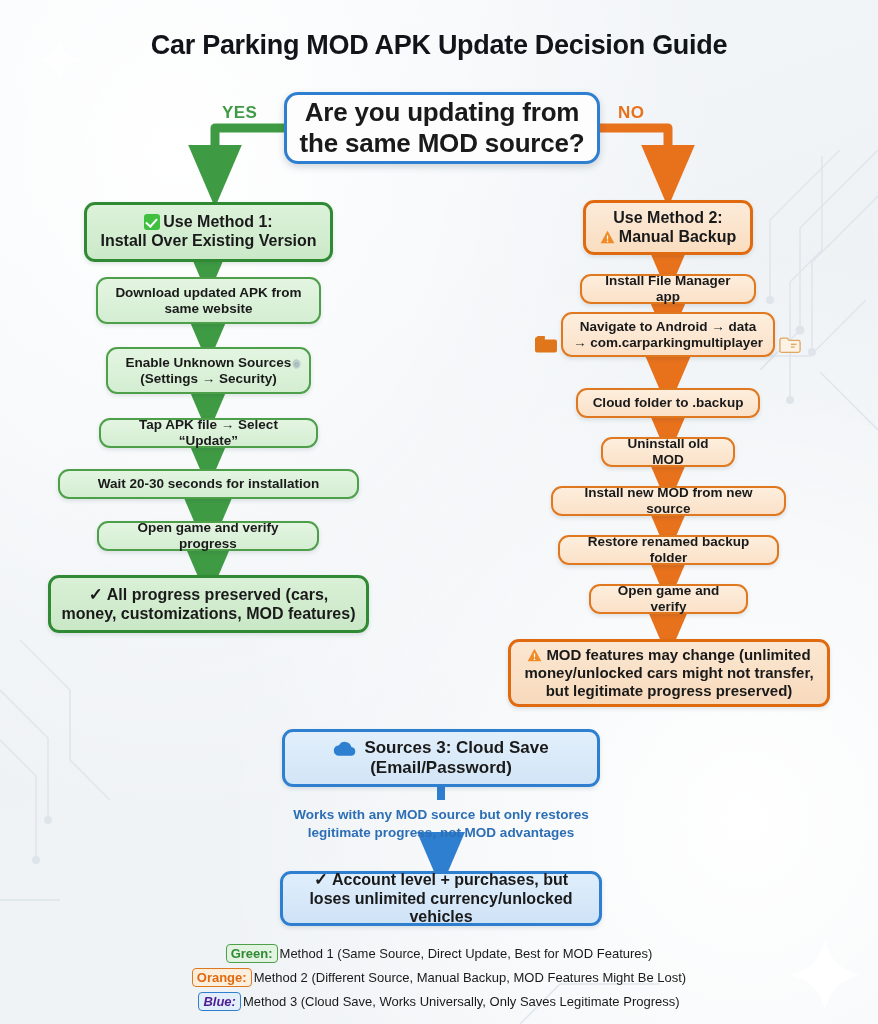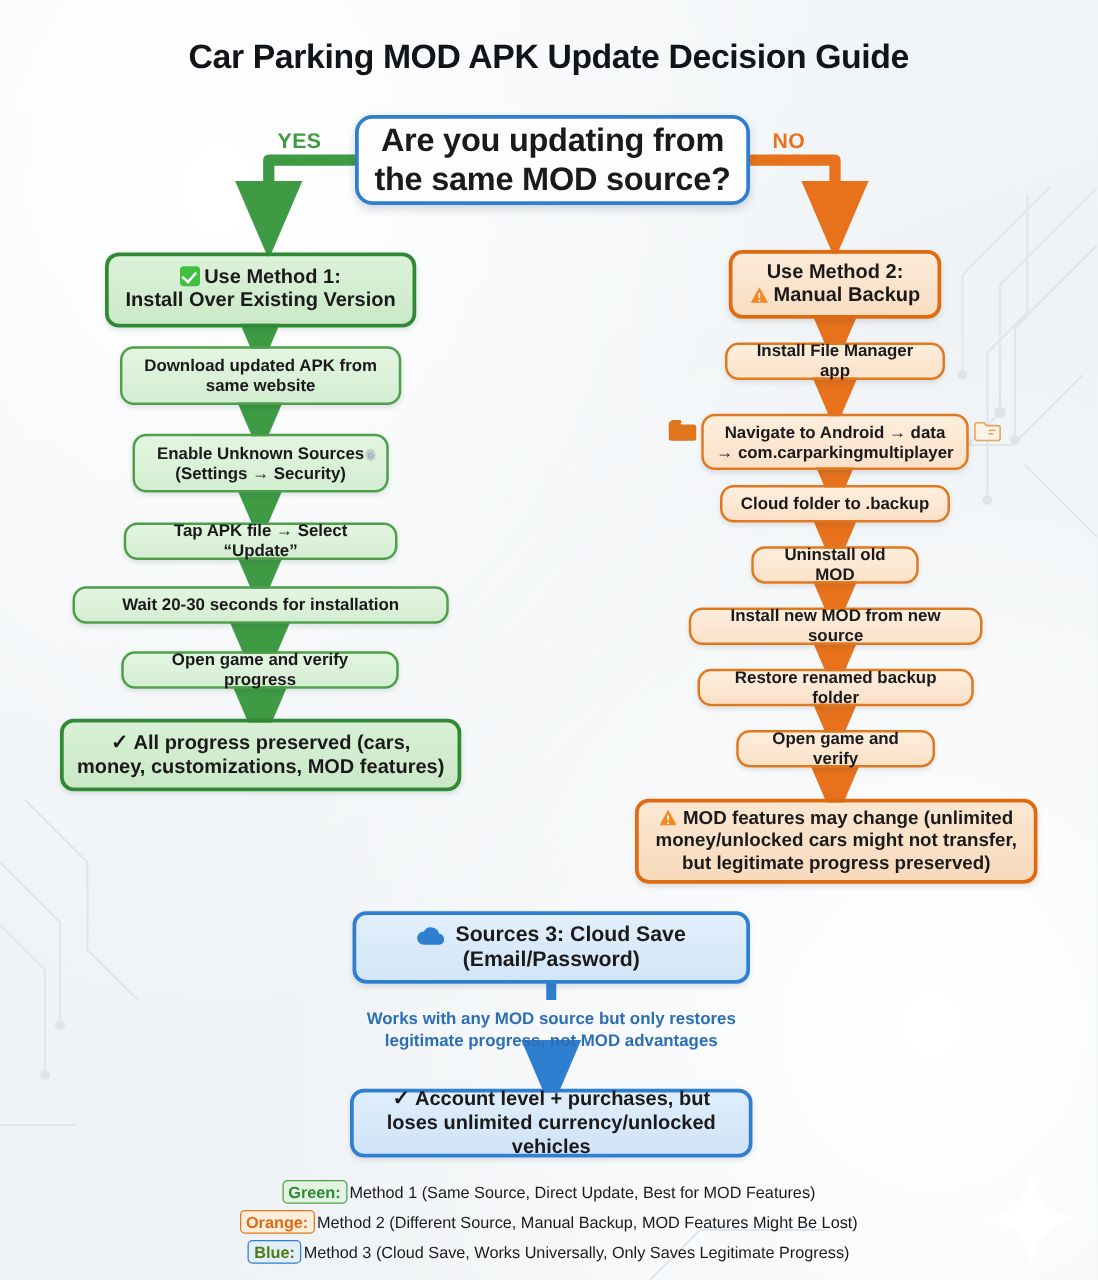--- a/index.html
+++ b/index.html
@@ -156,21 +156,21 @@
   .legend-row { margin-bottom: 5px; white-space: nowrap; }
   .legend-chip {
     display: inline-block;
     padding: 1px 4px;
     border-radius: 4px;
     font-weight: bold;
     vertical-align: baseline;
   }
   .chip-green  { color: #2f8a33; background: #e3f3e1; border: 1px solid #4e9f4a; }
   .chip-orange { color: #e06a10; background: #fceedd; border: 1px solid #e0781f; }
-  .chip-blue   { color: #4d7c0f; background: #e2effb; border: 1px solid #2f7fd1; }
+  .chip-blue   { color: #4c1d95; background: #e2effb; border: 1px solid #2f7fd1; font-style: italic; }
   .legend-text { margin-left: 2px; }
 
   
   .ico { display: inline-block; vertical-align: -2px; }
   .check-emoji {
     width: 16px; height: 16px;
     background: #3fc13f;
     border-radius: 3px;
     position: relative;
     margin-right: 3px;
@@ -330,21 +330,21 @@
   <svg class="folder-side" style="left:534px; top:335px;" width="24" height="20" viewBox="0 0 24 20">
     <path d="M1 4 a2 2 0 0 1 2-2 h6 l2 2.5 h10 a2 2 0 0 1 2 2 v9 a2 2 0 0 1-2 2 H3 a2 2 0 0 1-2-2 Z" fill="#e0761c"></path>
     <rect x="3" y="1" width="8" height="3" rx="1" fill="#e0761c"></rect>
   </svg>
   <svg class="folder-side" style="left:779px; top:336px;" width="22" height="19" viewBox="0 0 24 20">
     <path d="M1 4 a2 2 0 0 1 2-2 h6 l2 2.5 h10 a2 2 0 0 1 2 2 v9 a2 2 0 0 1-2 2 H3 a2 2 0 0 1-2-2 Z" fill="#fdf3e4" stroke="#e0a561" stroke-width="1.4"></path>
     <rect x="13" y="8" width="6" height="1.4" fill="#e0a561"></rect>
     <rect x="13" y="11" width="4" height="1.4" fill="#e0a561"></rect>
   </svg>
 
-  <div class="node orange orange-step" style="left:561px; top:331px; width:214px; height:45px;">
+  <div class="node orange orange-step" style="left:561px; top:312px; width:214px; height:45px;">
     <span class="txt">Navigate to Android → data → com.carparkingmultiplayer</span>
   </div>
 
   <div class="node orange orange-step" style="left:576px; top:388px; width:184px; height:30px;">
     <span class="txt">Cloud folder to .backup</span>
   </div>
 
   <div class="node orange orange-step" style="left:601px; top:437px; width:134px; height:30px;">
     <span class="txt">Uninstall old MOD</span>
   </div>

